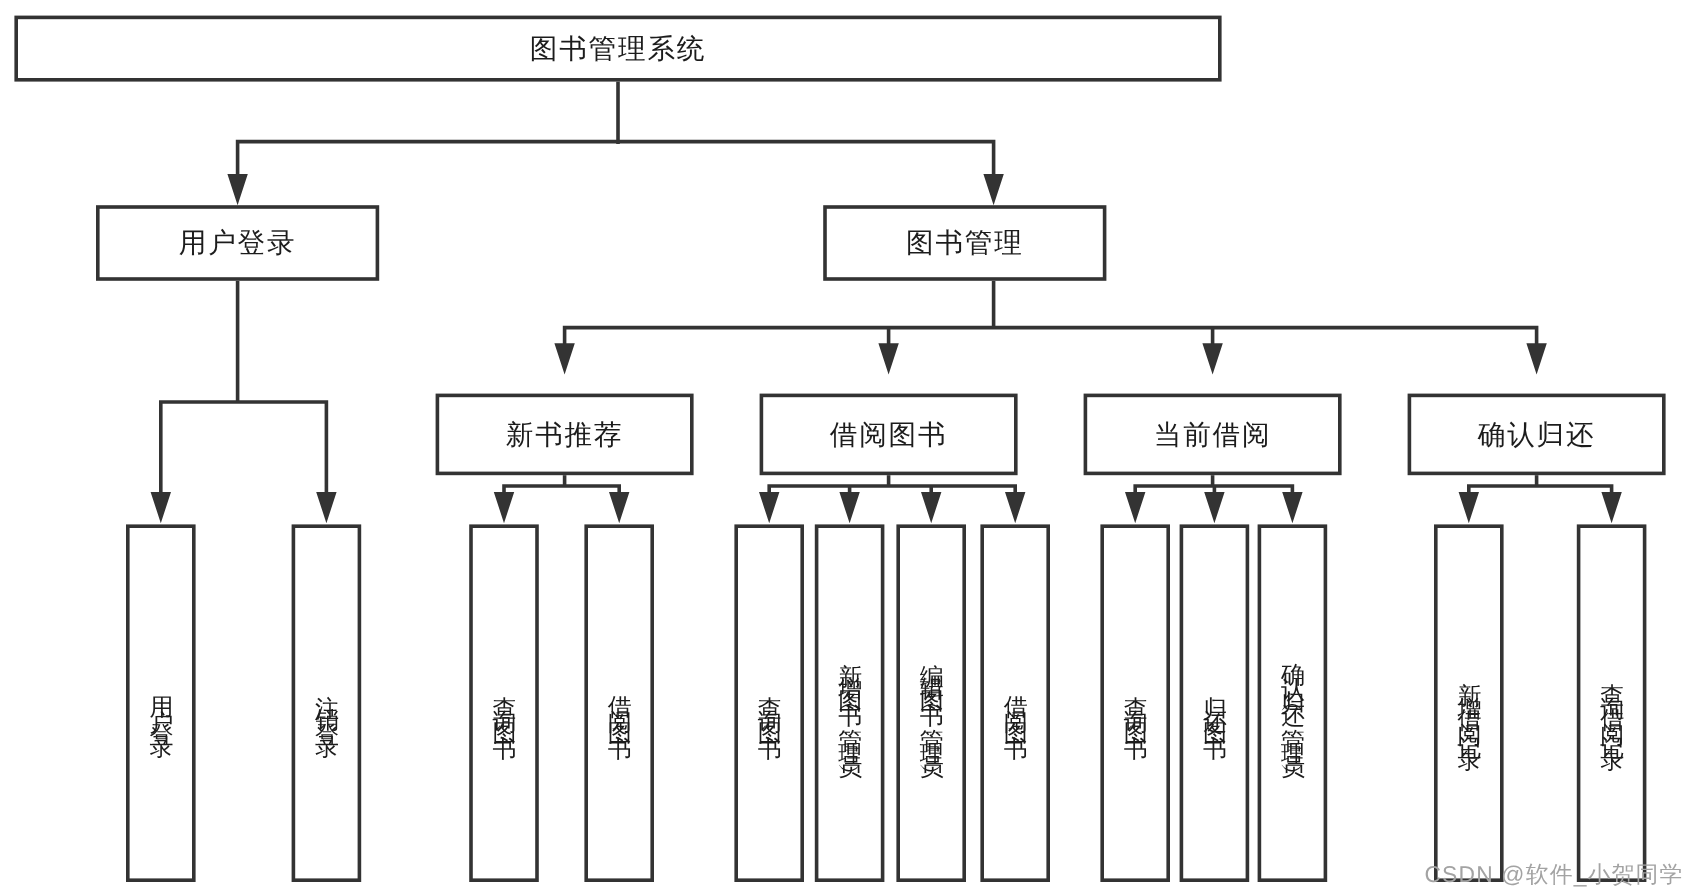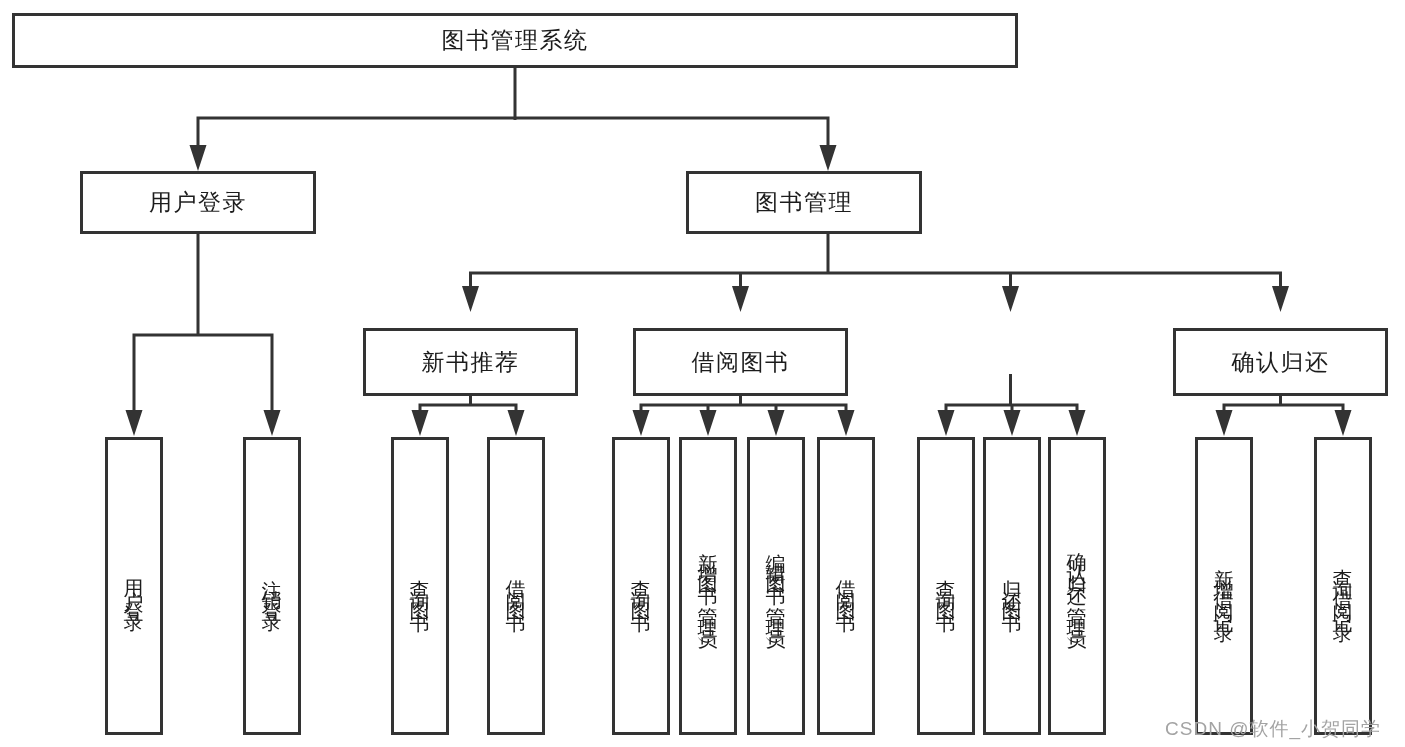--- a/index.html
+++ b/index.html
@@ -23,21 +23,21 @@
   .leaf{
     top:437px;width:58px;height:298px;
     writing-mode:vertical-rl;
     text-orientation:mixed;
     font-size:20px;
     letter-spacing:11px;
     line-height:1;
   }
   .watermark{
     position:absolute;
-    right:24px;
+    right:2px;
     bottom:5px;
     font-size:19px;
     letter-spacing:1px;
     color:#a3a3a3;
     white-space:nowrap;
   }
 </style>
 </head>
 <body>
 
@@ -85,20 +85,21 @@
          M1334.5 410 L1351.5 410 L1343 436 Z"></path>
   </svg>
 
   <div class="box root hbox">图书管理系统</div>
 
   <div class="box l2 hbox" style="left:80px">用户登录</div>
   <div class="box l2 hbox" style="left:686px">图书管理</div>
 
   <div class="box l3 hbox" style="left:363px">新书推荐</div>
   <div class="box l3 hbox" style="left:633px">借阅图书</div>
+  <div class="box l3 hbox" style="left:903px">当前借阅</div>
   <div class="box l3 hbox" style="left:1173px">确认归还</div>
 
   <div class="box leaf" style="left:105px">用户登录</div>
   <div class="box leaf" style="left:243px">注销登录</div>
 
   <div class="box leaf" style="left:391px">查询图书</div>
   <div class="box leaf" style="left:487px">借阅图书</div>
 
   <div class="box leaf" style="left:612px">查询图书</div>
   <div class="box leaf" style="left:679px">新增图书（管理员）</div>

